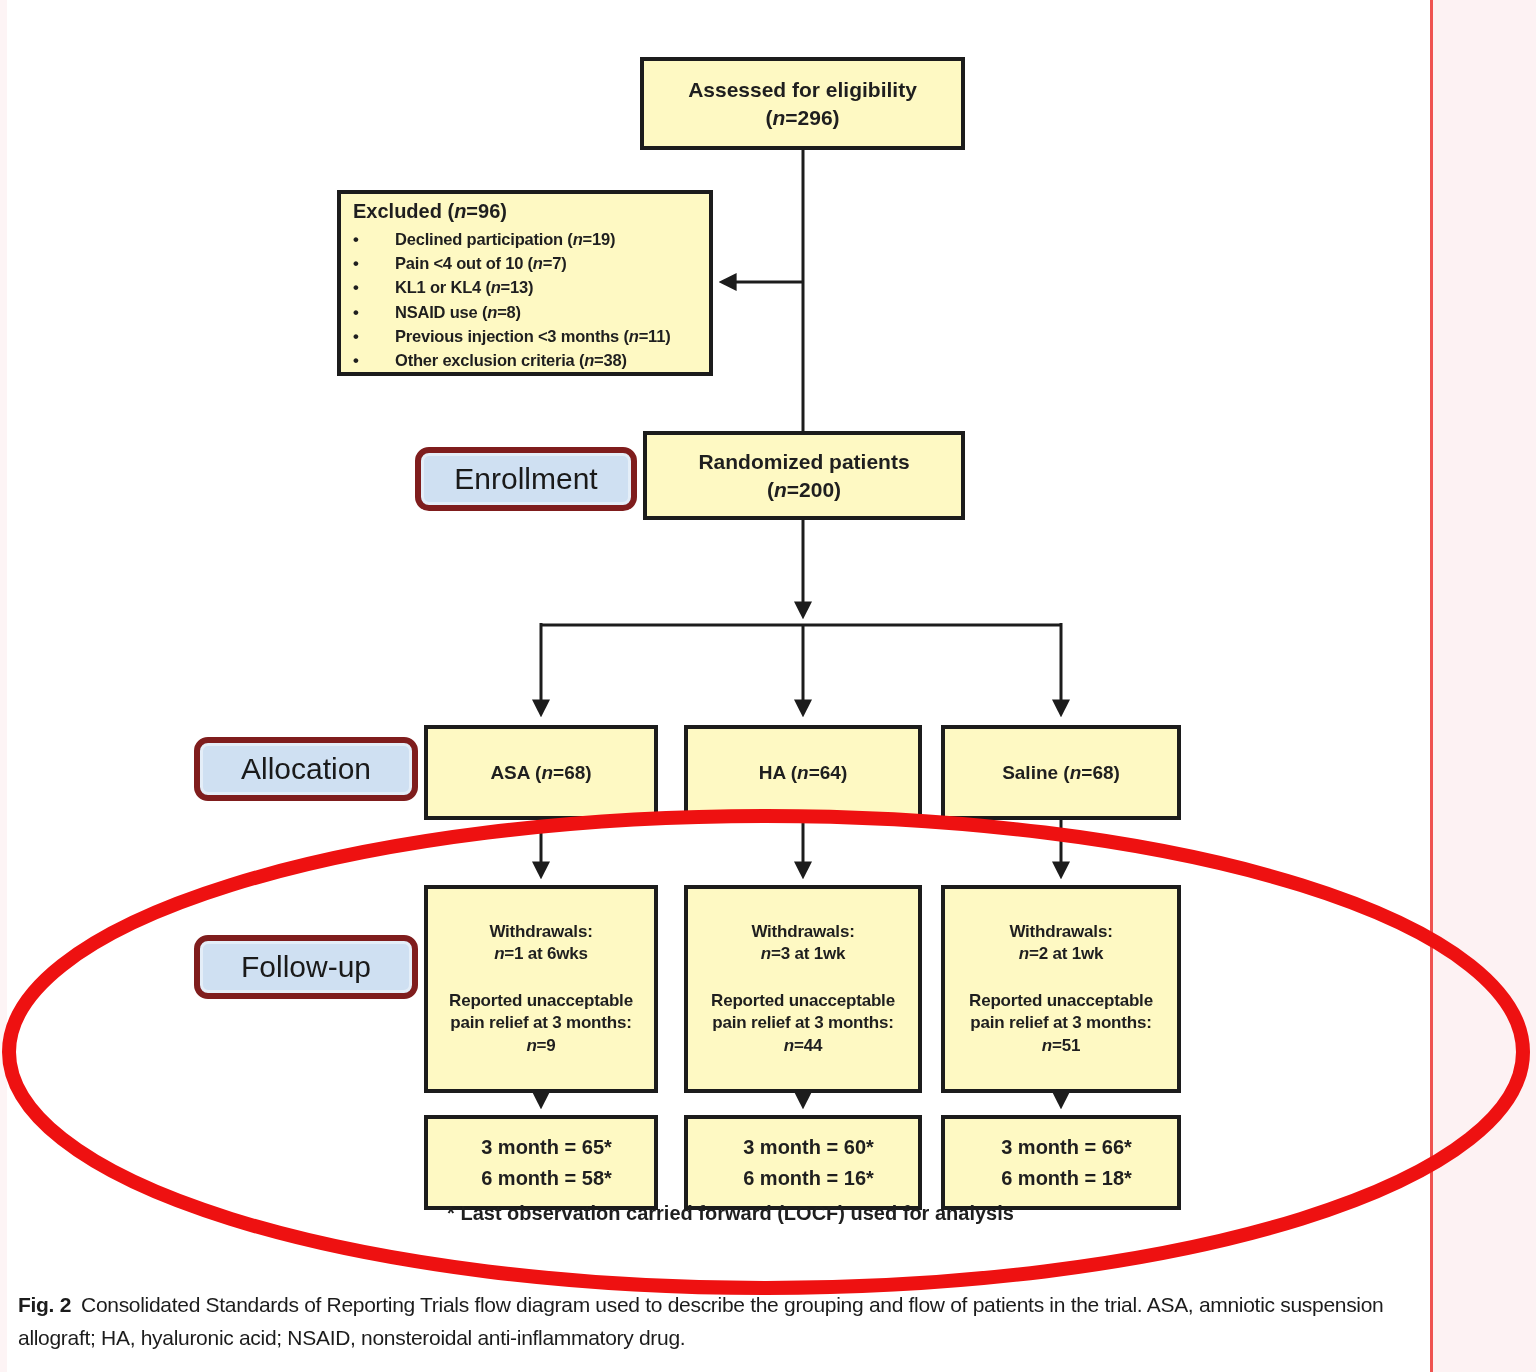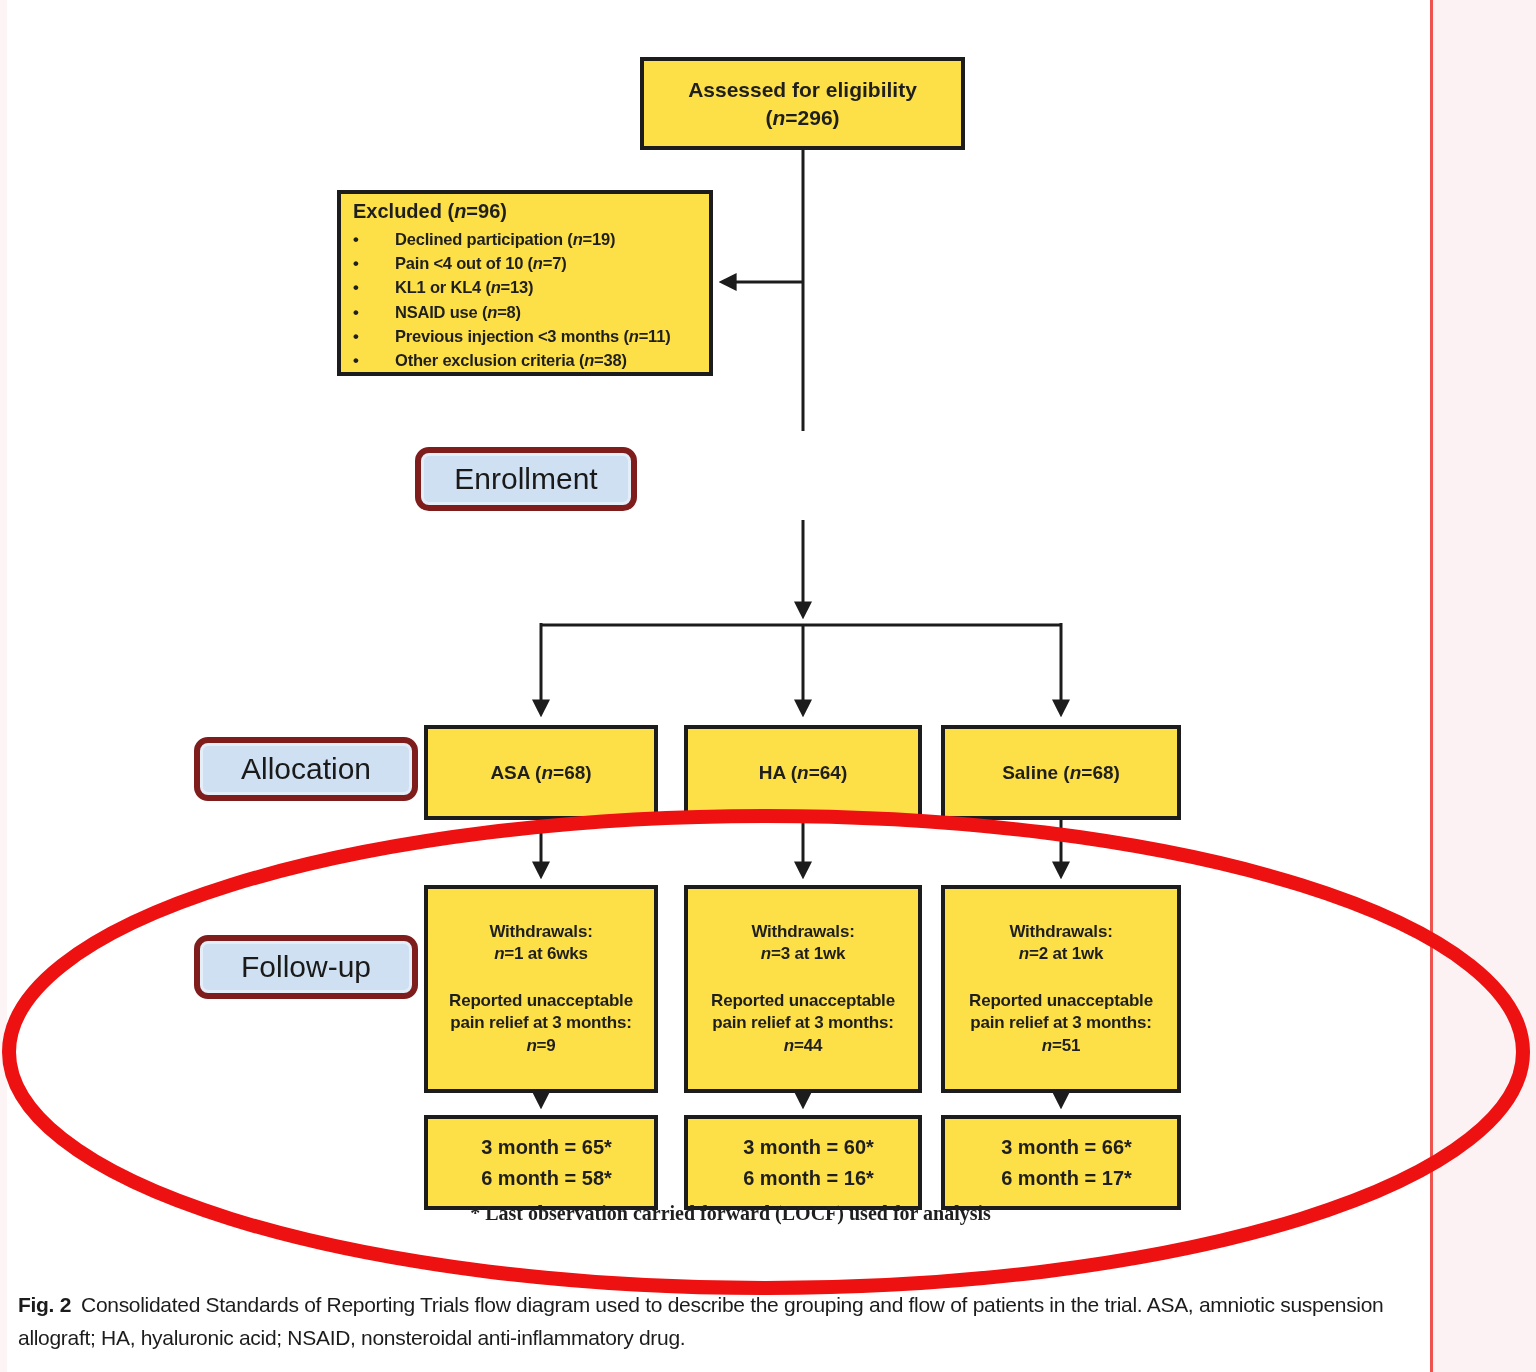--- a/index.html
+++ b/index.html
@@ -7,21 +7,21 @@
     width:1536px;height:1372px;position:relative;background:#ffffff;
     font-family:"Liberation Sans", sans-serif;color:#1f1f1f;overflow:hidden;
   }
   .page{position:absolute;inset:0;}
   .edge-left{position:absolute;left:0;top:0;width:7px;height:1372px;background:#fdf4f5;}
   .panel-right{position:absolute;left:1433px;top:0;width:103px;height:1372px;background:#fdf2f3;}
   .divider{position:absolute;left:1430px;top:0;width:3px;height:1372px;background:#ef5350;}
   svg.connectors{position:absolute;left:0;top:0;z-index:1;pointer-events:none;}
   svg.annotation{position:absolute;left:0;top:0;z-index:6;pointer-events:none;}
   .box{
-    position:absolute;background:#fde047;border:4px solid #1c1c1c;box-sizing:border-box;
+    position:absolute;background:#fef9c3;border:4px solid #1c1c1c;box-sizing:border-box;
     display:flex;flex-direction:column;align-items:center;justify-content:center;
     text-align:center;font-weight:bold;z-index:2;
   }
   .bl{line-height:1.32;}
   .gap{margin-top:24px;}
   .box.assessed{left:640px;top:57px;width:325px;height:93px;font-size:21px;}
   .box.randomized{left:643px;top:431px;width:322px;height:89px;font-size:21px;}
   .box.excluded{
     left:337px;top:190px;width:376px;height:186px;
     align-items:flex-start;justify-content:center;text-align:left;
@@ -44,21 +44,21 @@
     box-shadow:inset 0 0 0 3px #e4eef8;
     display:flex;align-items:center;justify-content:center;
     font-size:30px;color:#1a1a1a;z-index:2;
   }
   .lbl-enrollment{left:415px;top:447px;width:222px;}
   .lbl-allocation{left:194px;top:737px;width:224px;}
   .lbl-followup{left:194px;top:935px;width:224px;}
   .lbl-endpoints{left:194px;top:1126px;width:224px;}
   .footnote{
     position:absolute;left:408px;top:1202px;width:645px;text-align:center;
-    font-size:20px;font-weight:bold;z-index:2;font-family:Liberation Serif, serif;
+    font-size:20px;font-weight:bold;z-index:2;
   }
   .caption{
     position:absolute;left:18px;top:1289px;width:1400px;
     font-size:21px;line-height:1.55;letter-spacing:-0.3px;color:#1c1c1c;z-index:2;
   }
   .cap-label{font-weight:bold;margin-right:10px;}
   i{font-style:italic;}
 </style>
 </head>
 <body>
@@ -128,20 +128,24 @@
   <div class="stage-label lbl-enrollment">
     <span>Enrollment</span>
   </div>
   <div class="stage-label lbl-allocation">
     <span>Allocation</span>
   </div>
   <div class="stage-label lbl-followup">
     <span>Follow-up</span>
   </div>
 
+  <div class="box randomized">
+    <div class="bl">Randomized patients</div>
+    <div class="bl">(<i>n</i>=200)</div>
+  </div>
 
   <div class="box alloc col0">
     <div class="bl">ASA (<i>n</i>=68)</div>
   </div>
   <div class="box alloc col1">
     <div class="bl">HA (<i>n</i>=64)</div>
   </div>
   <div class="box alloc col2">
     <div class="bl">Saline (<i>n</i>=68)</div>
   </div>
@@ -171,21 +175,21 @@
   <div class="box ep col0">
     <div class="bl">3 month = 65*</div>
     <div class="bl">6 month = 58*</div>
   </div>
   <div class="box ep col1">
     <div class="bl">3 month = 60*</div>
     <div class="bl">6 month = 16*</div>
   </div>
   <div class="box ep col2">
     <div class="bl">3 month = 66*</div>
-    <div class="bl">6 month = 17*</div>
+    <div class="bl">6 month = 18*</div>
   </div>
 
   <div class="footnote">* Last observation carried forward (LOCF) used for analysis</div>
 
   <div class="caption">
     <span class="cap-label">Fig. 2</span><span>Consolidated Standards of Reporting Trials flow diagram used to describe the grouping and flow of patients in the trial. ASA, amniotic suspension allograft; HA, hyaluronic acid; NSAID, nonsteroidal anti-inflammatory drug.</span>
   </div>
 
   <svg class="annotation" width="1536" height="1372" viewBox="0 0 1536 1372">
     <ellipse cx="766" cy="1052" rx="757" ry="236" fill="none" stroke="#ee1111" stroke-width="14"></ellipse>

